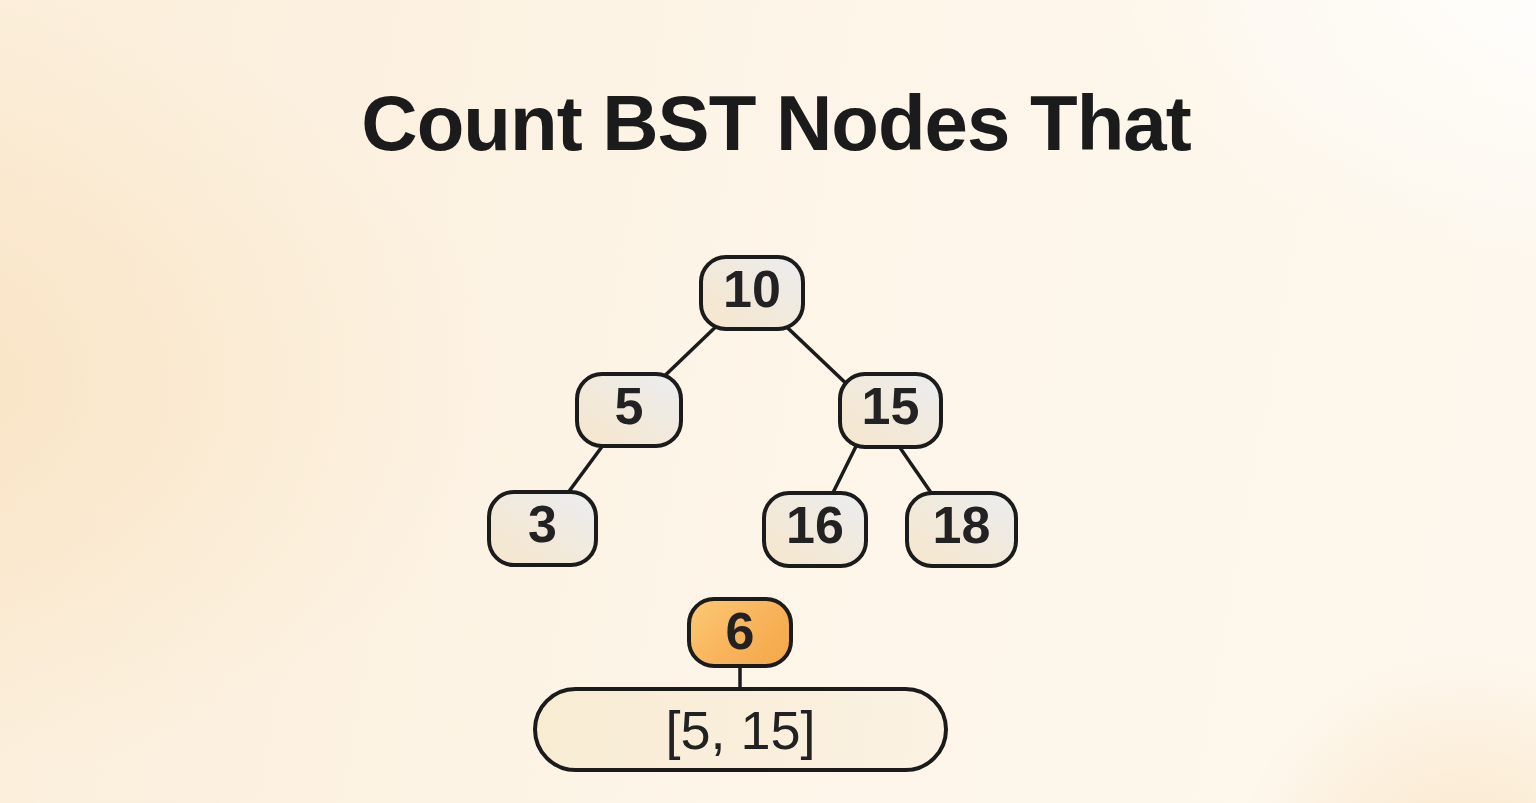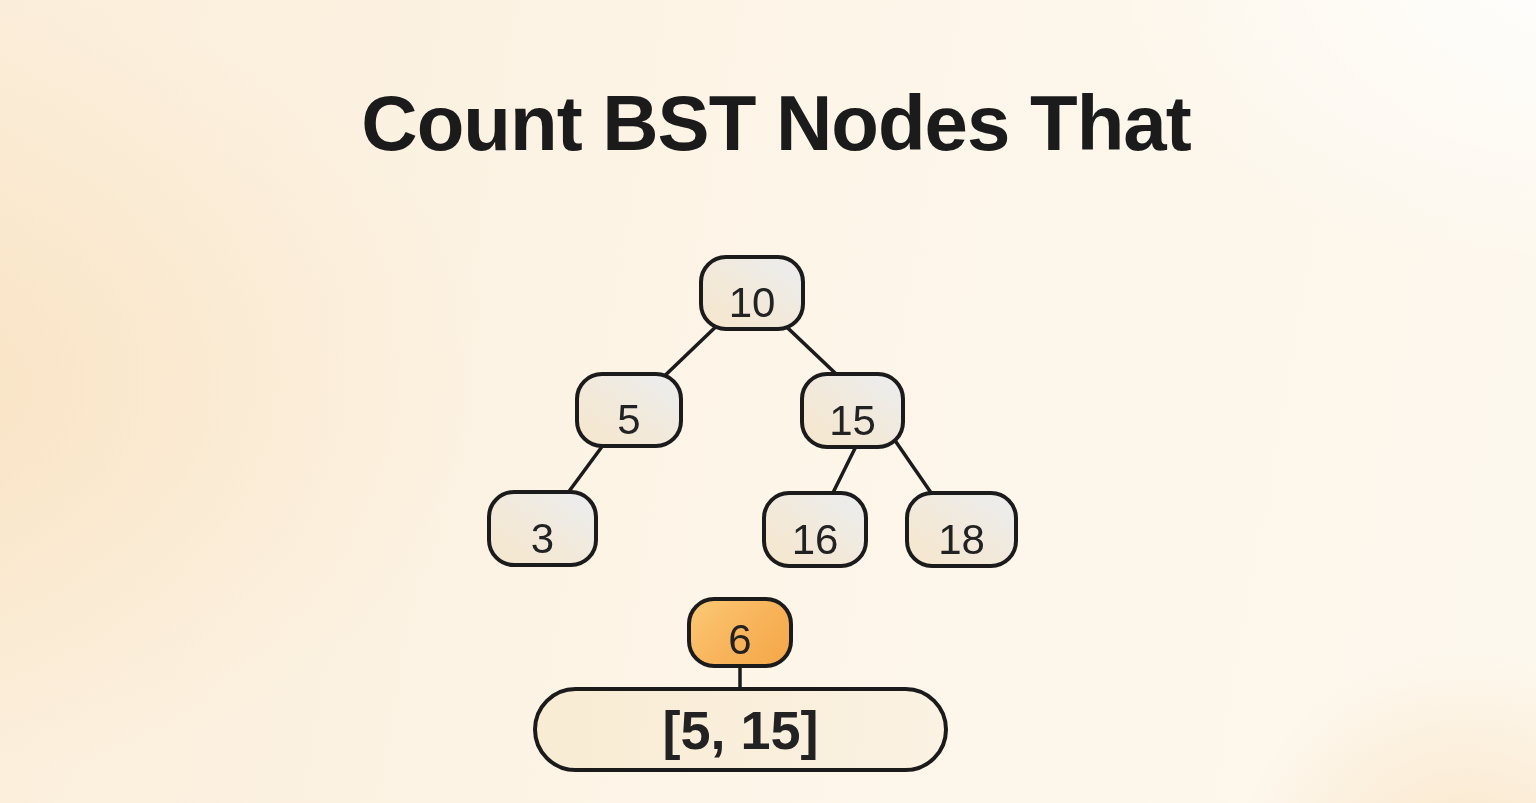--- a/index.html
+++ b/index.html
@@ -45,55 +45,55 @@
     stroke-width: 3.5;
   }
 
   .node {
     position: absolute;
     box-sizing: border-box;
     border: 4px solid #1b1b1b;
     border-radius: 27px;
     background: linear-gradient(to top right, #f6e7cd 0%, #f2e9da 45%, #ebedef 100%);
     display: flex;
-    align-items: flex-end;
+    align-items: flex-start;
     justify-content: center;
-    font-size: 42px;
-    font-weight: normal;
+    font-size: 52px;
+    font-weight: bold;
     color: #222222;
     z-index: 2;
   }
 
   .node.highlight {
     background: linear-gradient(135deg, #fcc874 0%, #f8b35a 55%, #f4a748 100%);
   }
 
   .n10 { left: 699px; top: 255px; width: 106px; height: 76px; }
   .n5  { left: 575px; top: 372px; width: 108px; height: 76px; }
-  .n15 { left: 800px; top: 372px; width: 105px; height: 77px; }
+  .n15 { left: 838px; top: 372px; width: 105px; height: 77px; }
   .n3  { left: 487px; top: 490px; width: 111px; height: 77px; }
   .n12 { left: 762px; top: 491px; width: 106px; height: 77px; }
   .n18 { left: 905px; top: 491px; width: 113px; height: 77px; }
   .n6  { left: 687px; top: 597px; width: 106px; height: 71px; }
 
   .range-box {
     position: absolute;
     left: 533px;
     top: 687px;
     width: 415px;
     height: 85px;
     box-sizing: border-box;
     border: 4px solid #1b1b1b;
     border-radius: 43px;
     background: linear-gradient(95deg, #f8ecd3 0%, #faefdc 60%, #fbf2e3 100%);
     display: flex;
     align-items: center;
     justify-content: center;
     font-size: 54px;
-    font-weight: bold;
+    font-weight: normal;
     color: #222222;
     z-index: 2;
   }
 </style>
 </head>
 <body>
 
 <div class="title">
   <div>Count BST Nodes That</div>
 </div>

